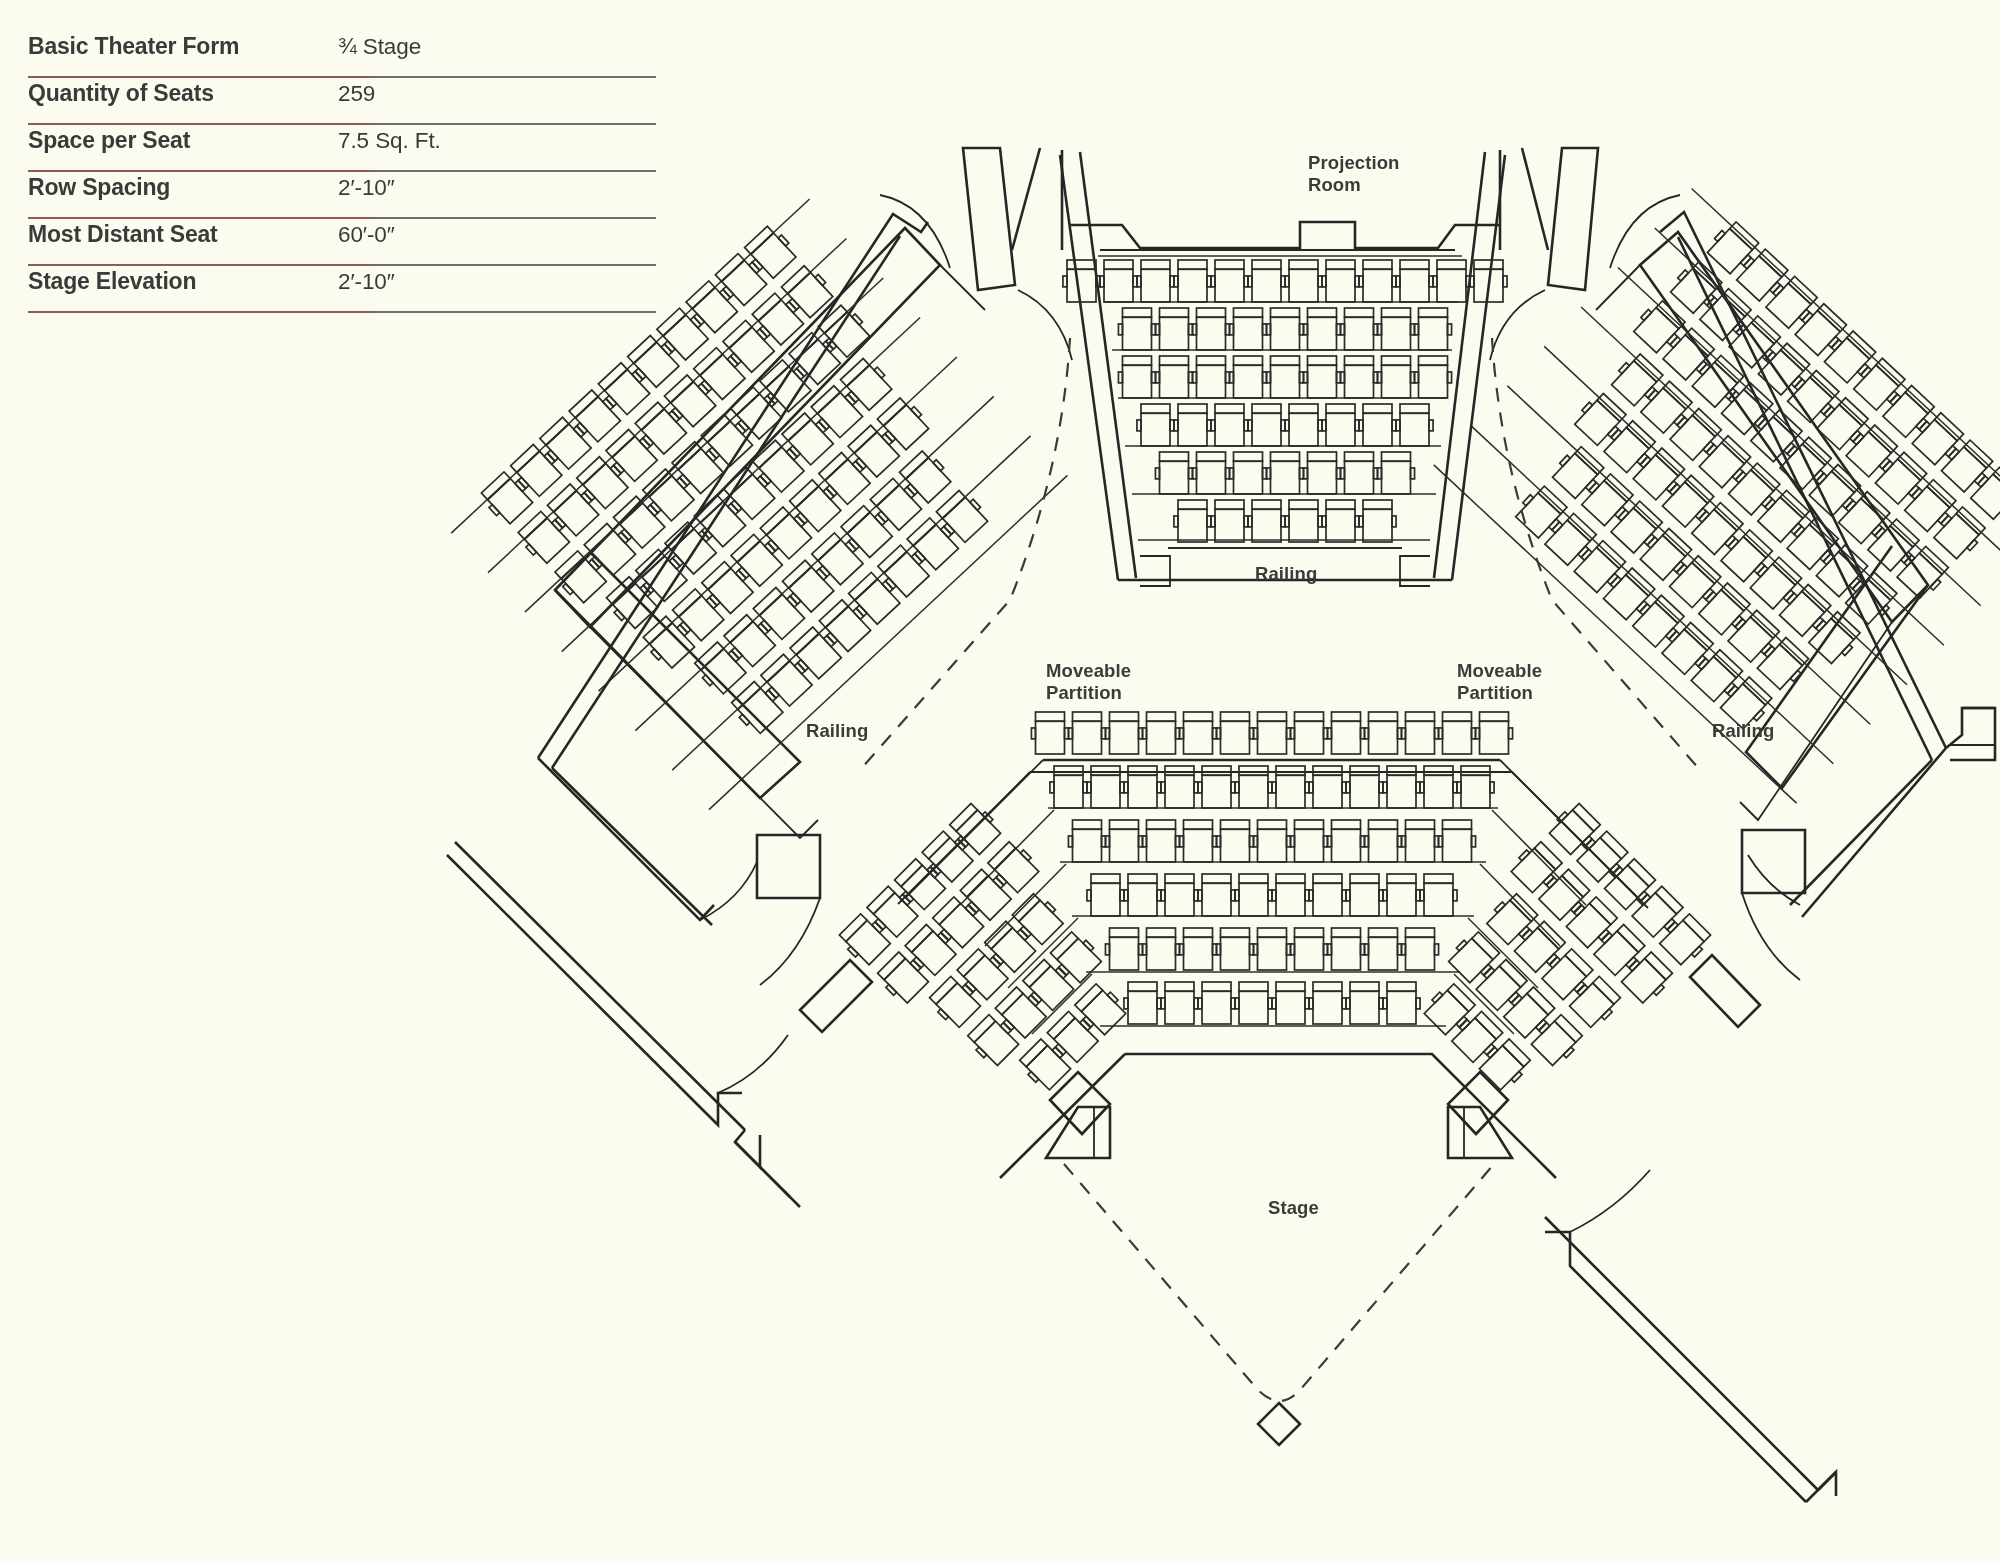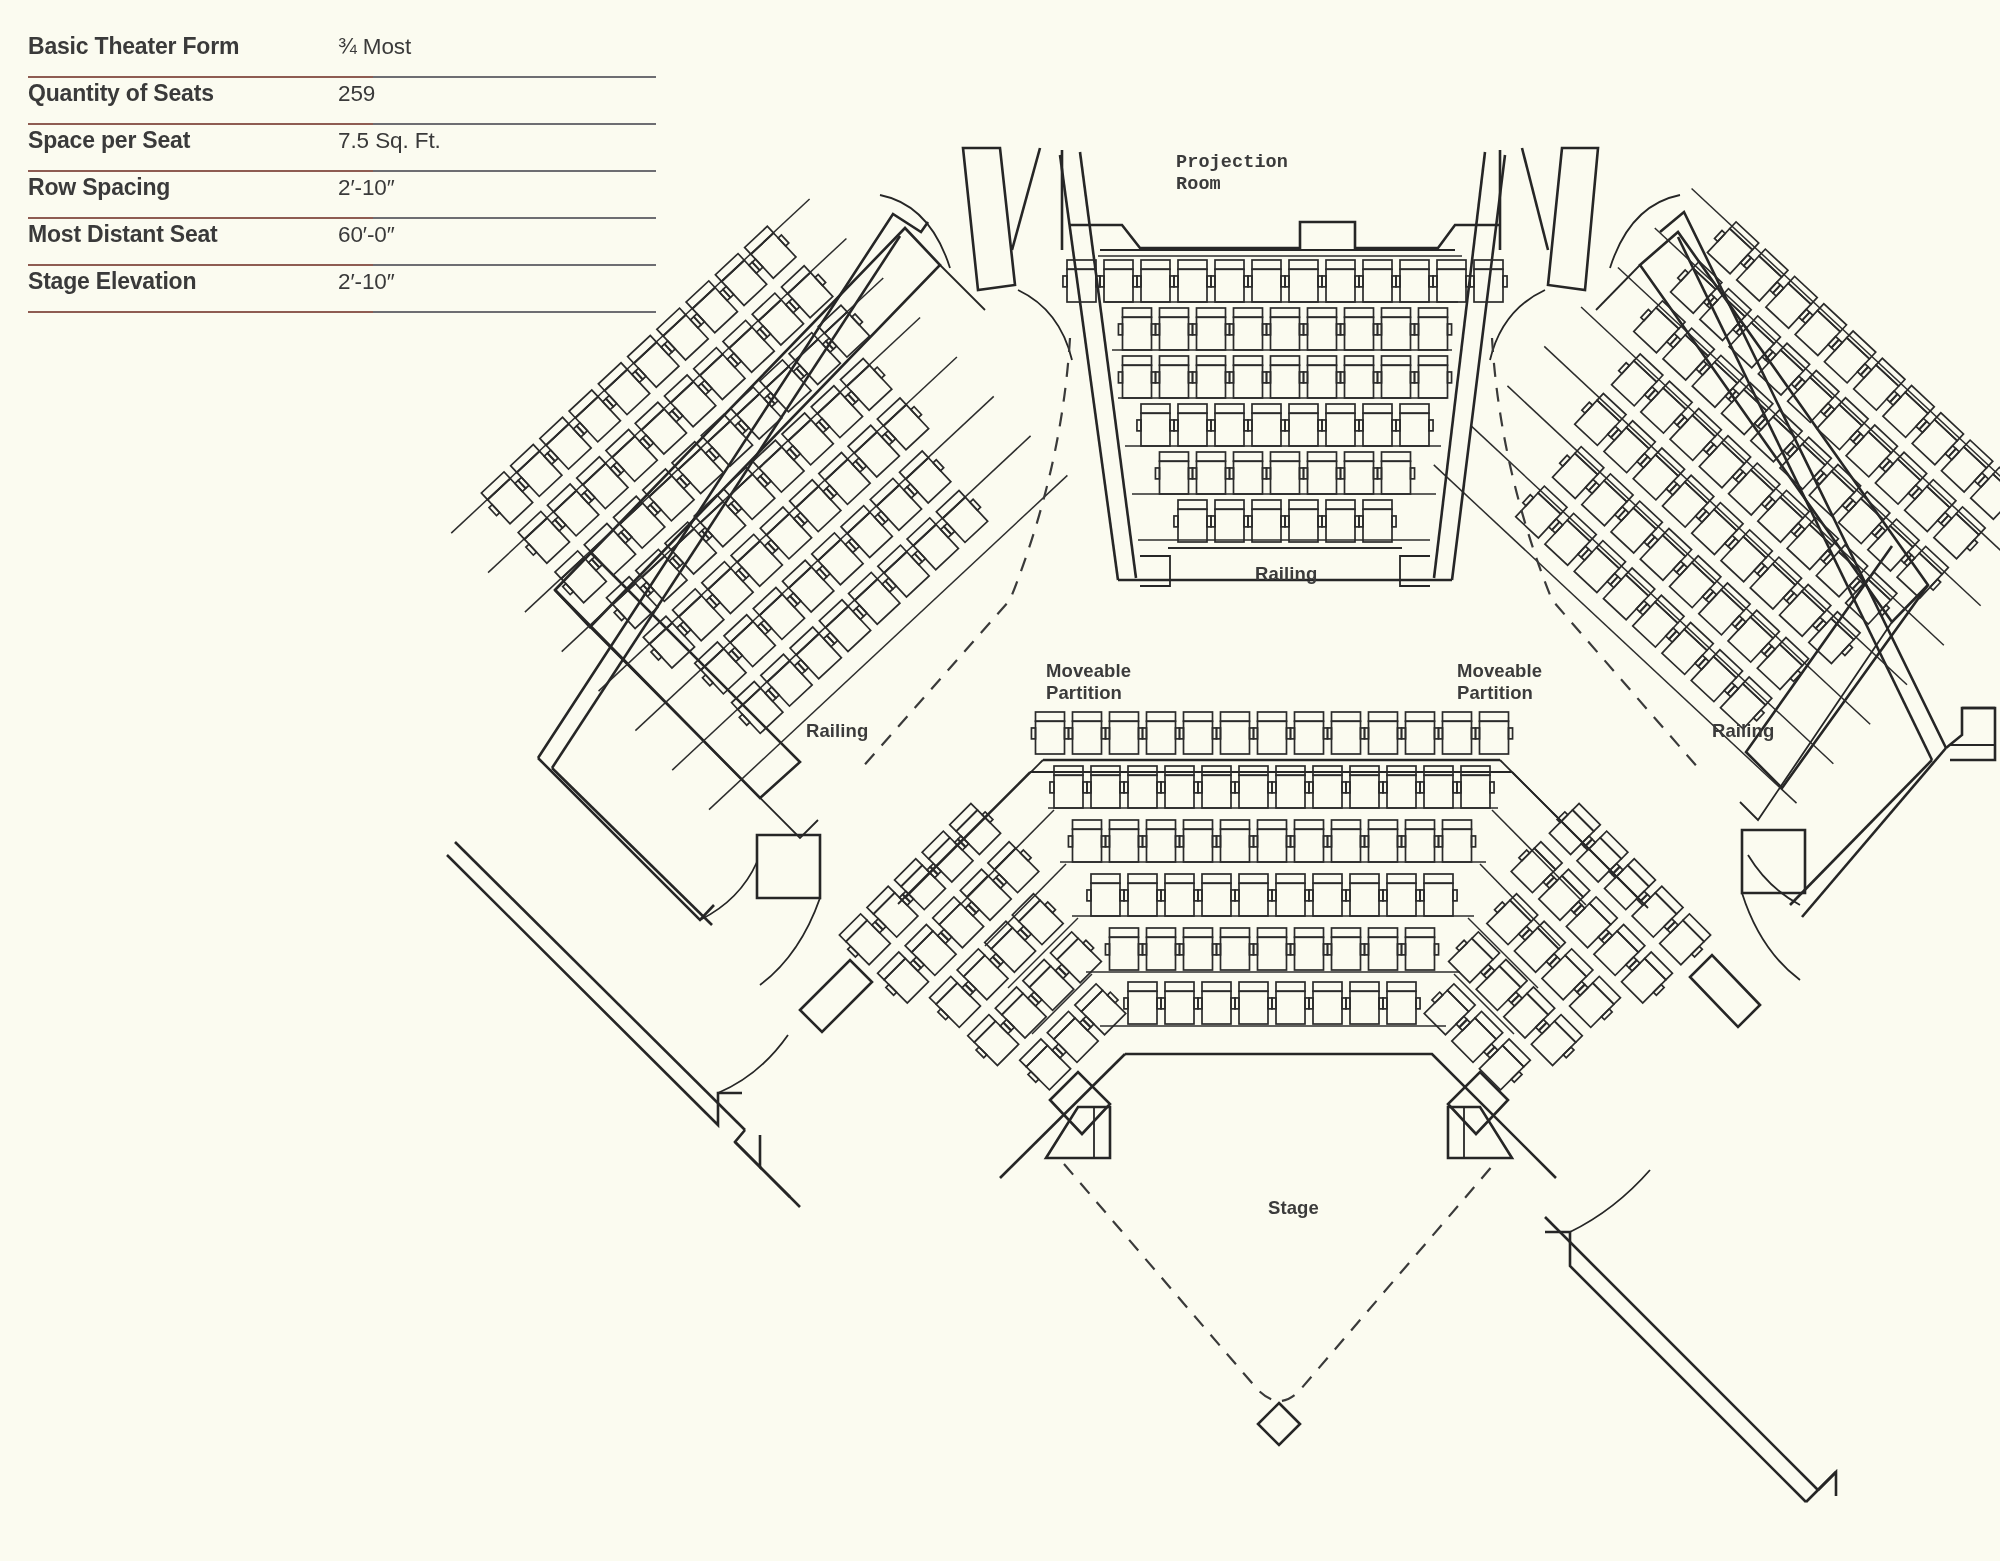--- a/index.html
+++ b/index.html
@@ -57,21 +57,21 @@
   svg.plan .rail{fill:none;stroke:#2b2b2b;stroke-width:2.2;}
 </style>
 </head>
 <body>
 
 <div id="root">
 
   <div class="spec-table">
     <div class="spec-row">
       <div class="spec-label">Basic Theater Form</div>
-      <div class="spec-value">¾ Most</div>
+      <div class="spec-value">¾ Stage</div>
     </div>
     <div class="spec-row">
       <div class="spec-label">Quantity of Seats</div>
       <div class="spec-value">259</div>
     </div>
     <div class="spec-row">
       <div class="spec-label">Space per Seat</div>
       <div class="spec-value">7.5 Sq. Ft.</div>
     </div>
     <div class="spec-row">
@@ -1985,21 +1985,21 @@
 
       <path class="wall" d="M 1279 1403 L 1300 1424 L 1279 1445 L 1258 1424 Z"></path>
     </g>
 
     <g>
       <path class="wall" d="M 1995 708 L 1962 708"></path>
       <path class="thin" d="M 1950 745 L 1995 745"></path>
     </g>
   </svg>
 
-  <div class="plan-label" style="left:1176px;top:152px;font-family:Liberation Mono, monospace;">Projection
+  <div class="plan-label" style="left:1308px;top:152px;">Projection
 Room</div>
 
   <div class="plan-label" style="left:1255px;top:563px;">Railing</div>
 
   <div class="plan-label" style="left:806px;top:720px;">Railing</div>
 
   <div class="plan-label" style="left:1712px;top:720px;">Railing</div>
 
   <div class="plan-label" style="left:1046px;top:660px;">Moveable
 Partition</div>

